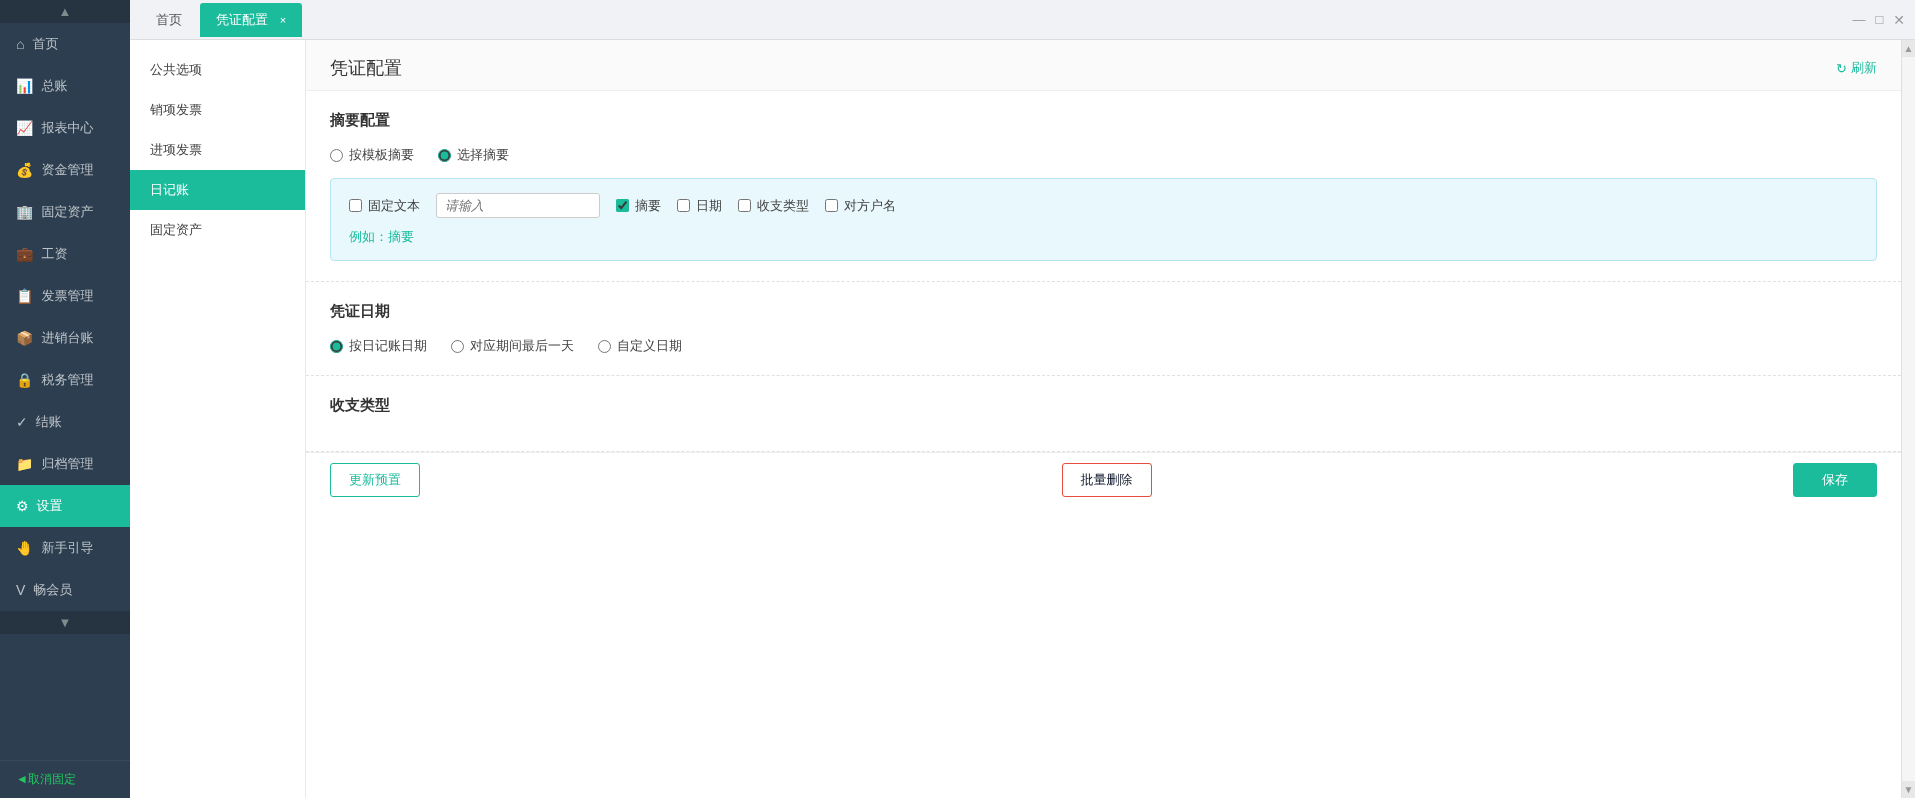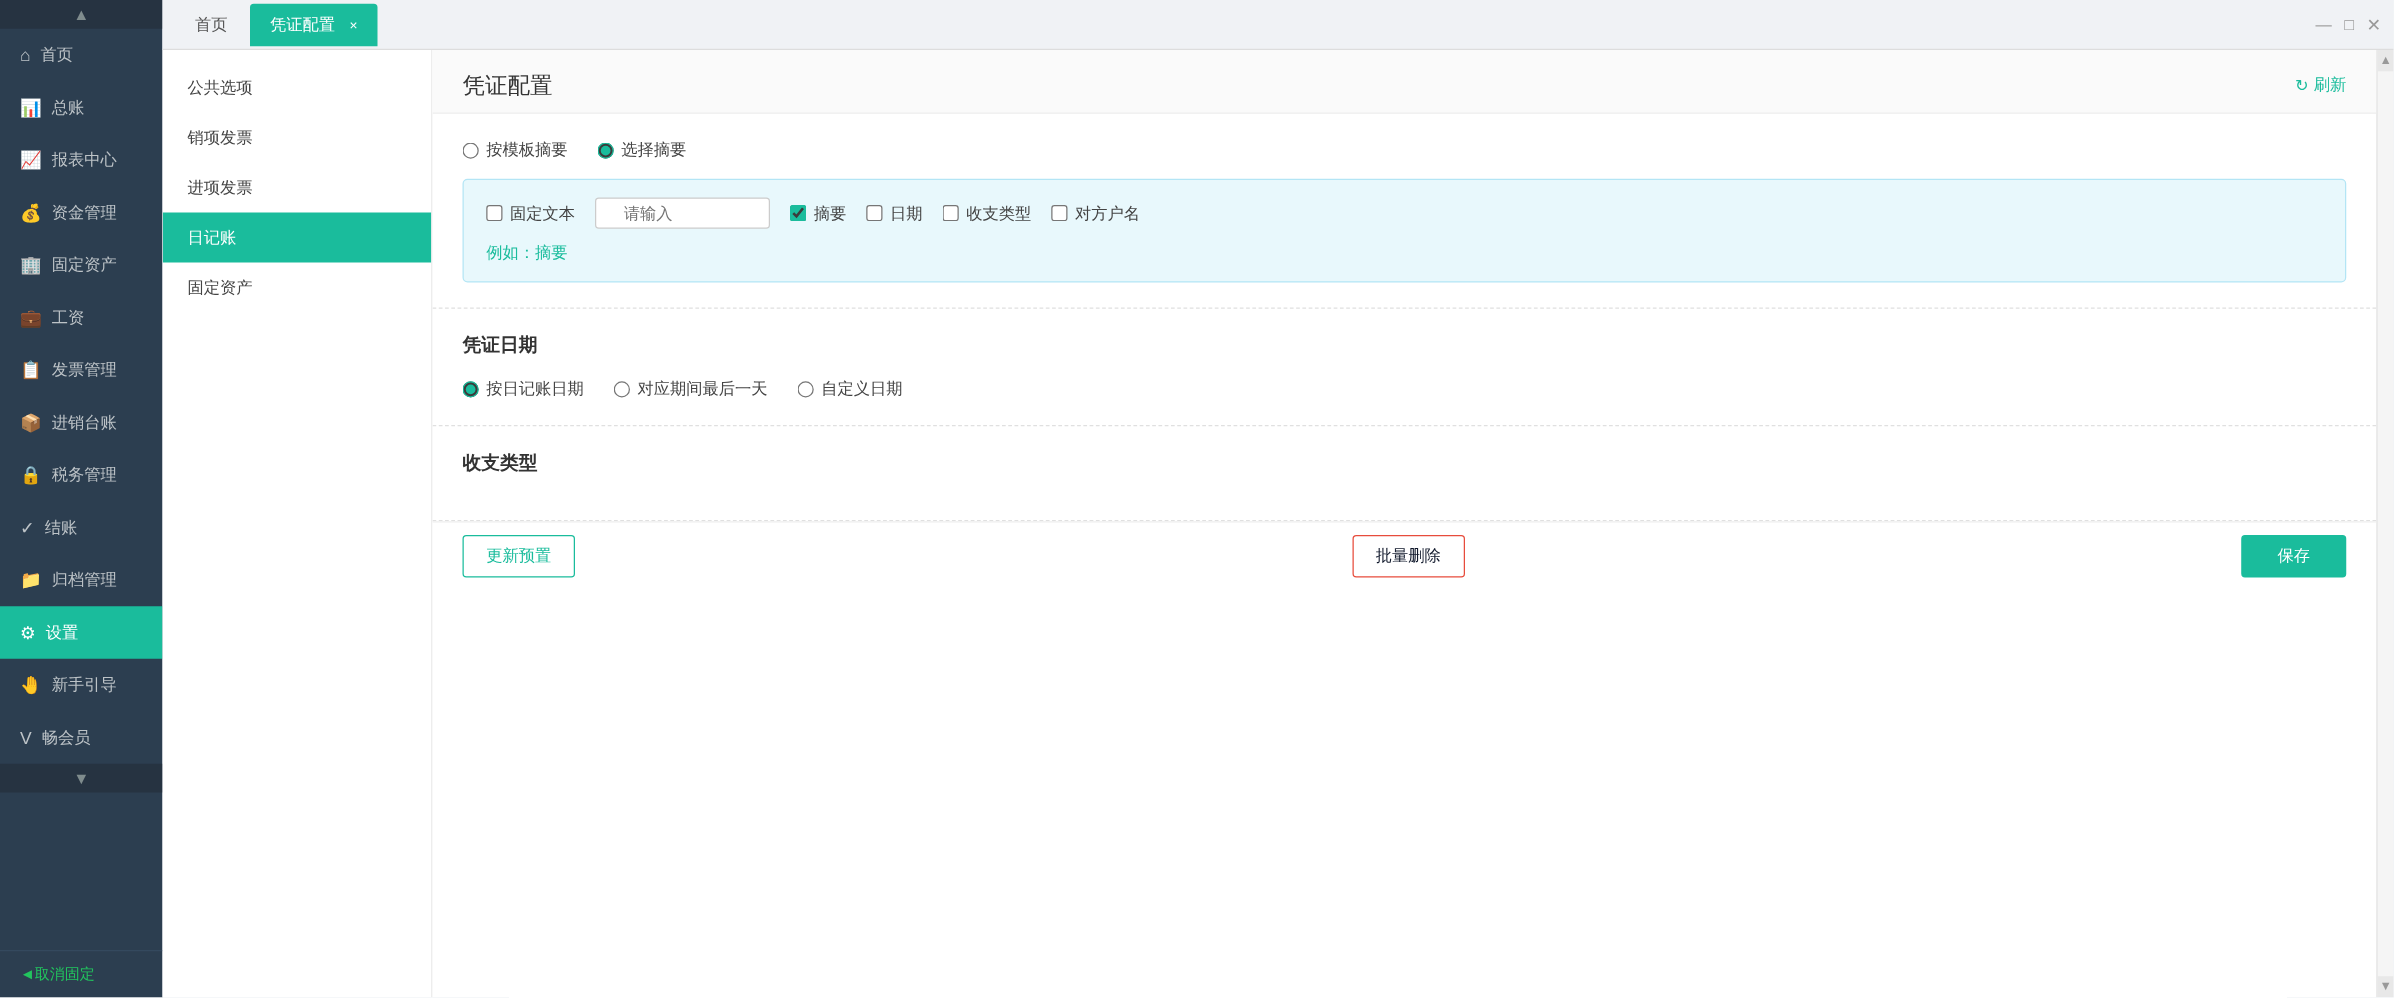--- a/index.html
+++ b/index.html
@@ -92,21 +92,21 @@
 
     
     .content-area {
       flex: 1;
       display: flex;
       overflow: hidden;
     }
 
     
     .left-nav {
-      width: 216px;
+      width: 176px;
       background: #fff;
       border-right: 1px solid #e8e8e8;
       padding-top: 10px;
       flex-shrink: 0;
       overflow-y: auto;
     }
     .left-nav-item {
       padding: 11px 20px;
       cursor: pointer;
       color: #444;
@@ -190,25 +190,26 @@
     }
     .summary-options-row {
       display: flex;
       align-items: center;
       gap: 16px;
       flex-wrap: wrap;
     }
     .fixed-text-input {
       border: 1px solid #ccc;
       border-radius: 3px;
-      padding: 4px 22px;
-      font-size: 13px;
-      width: 140px;
+      padding: 4px 8px;
+      font-size: 13px;
+      width: 164px;
       background: #fff;
       color: #999;
+      font-style: italic;
     }
     .example-text {
       color: #1abc9c;
       font-size: 13px;
       margin-top: 10px;
     }
 
     
     .bottom-bar {
       position: sticky;
@@ -378,20 +379,21 @@
 
       <div class="page-header">
         <span class="page-title">凭证配置</span>
         <div class="refresh-btn">
           <span>↻</span>
           <span>刷新</span>
         </div>
       </div>
 
       <div class="section">
+        <div class="section-title">摘要配置</div>
 
         <div class="radio-row">
           <label class="radio-label">
             <input type="radio" name="summary_type" style="">
             <span>按模板摘要</span>
           </label>
           <label class="radio-label">
             <input type="radio" name="summary_type" checked="" style="">
             <span>选择摘要</span>
           </label>

